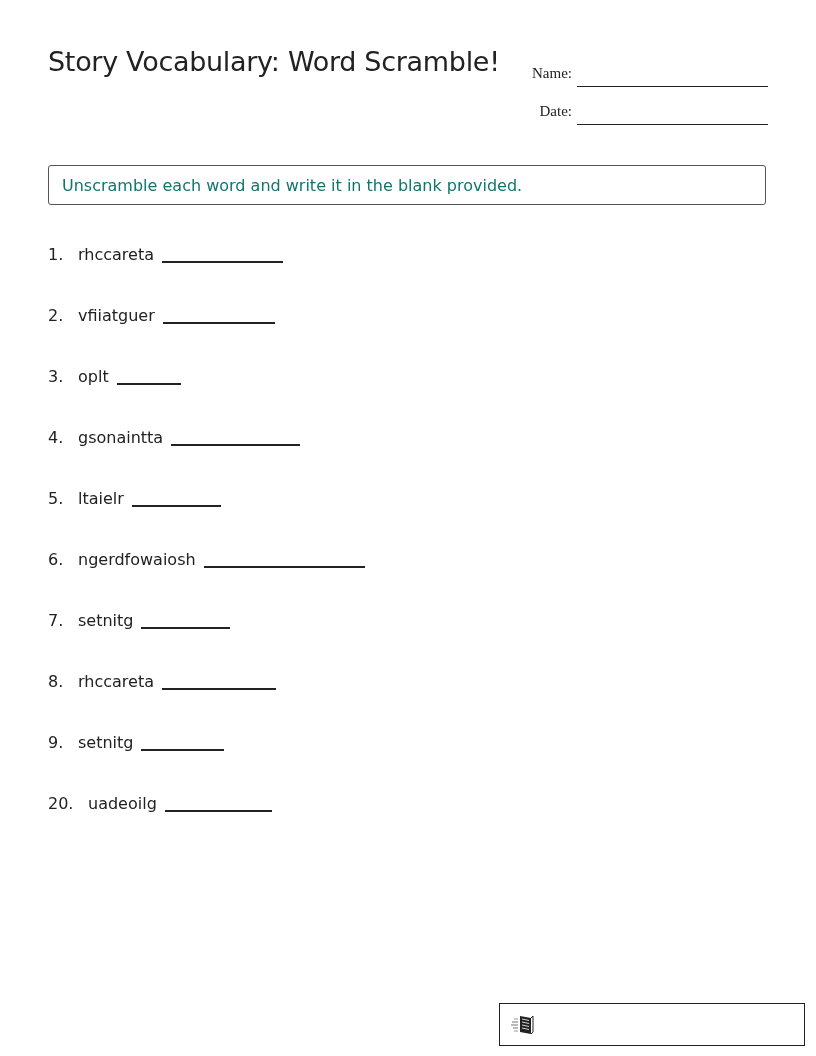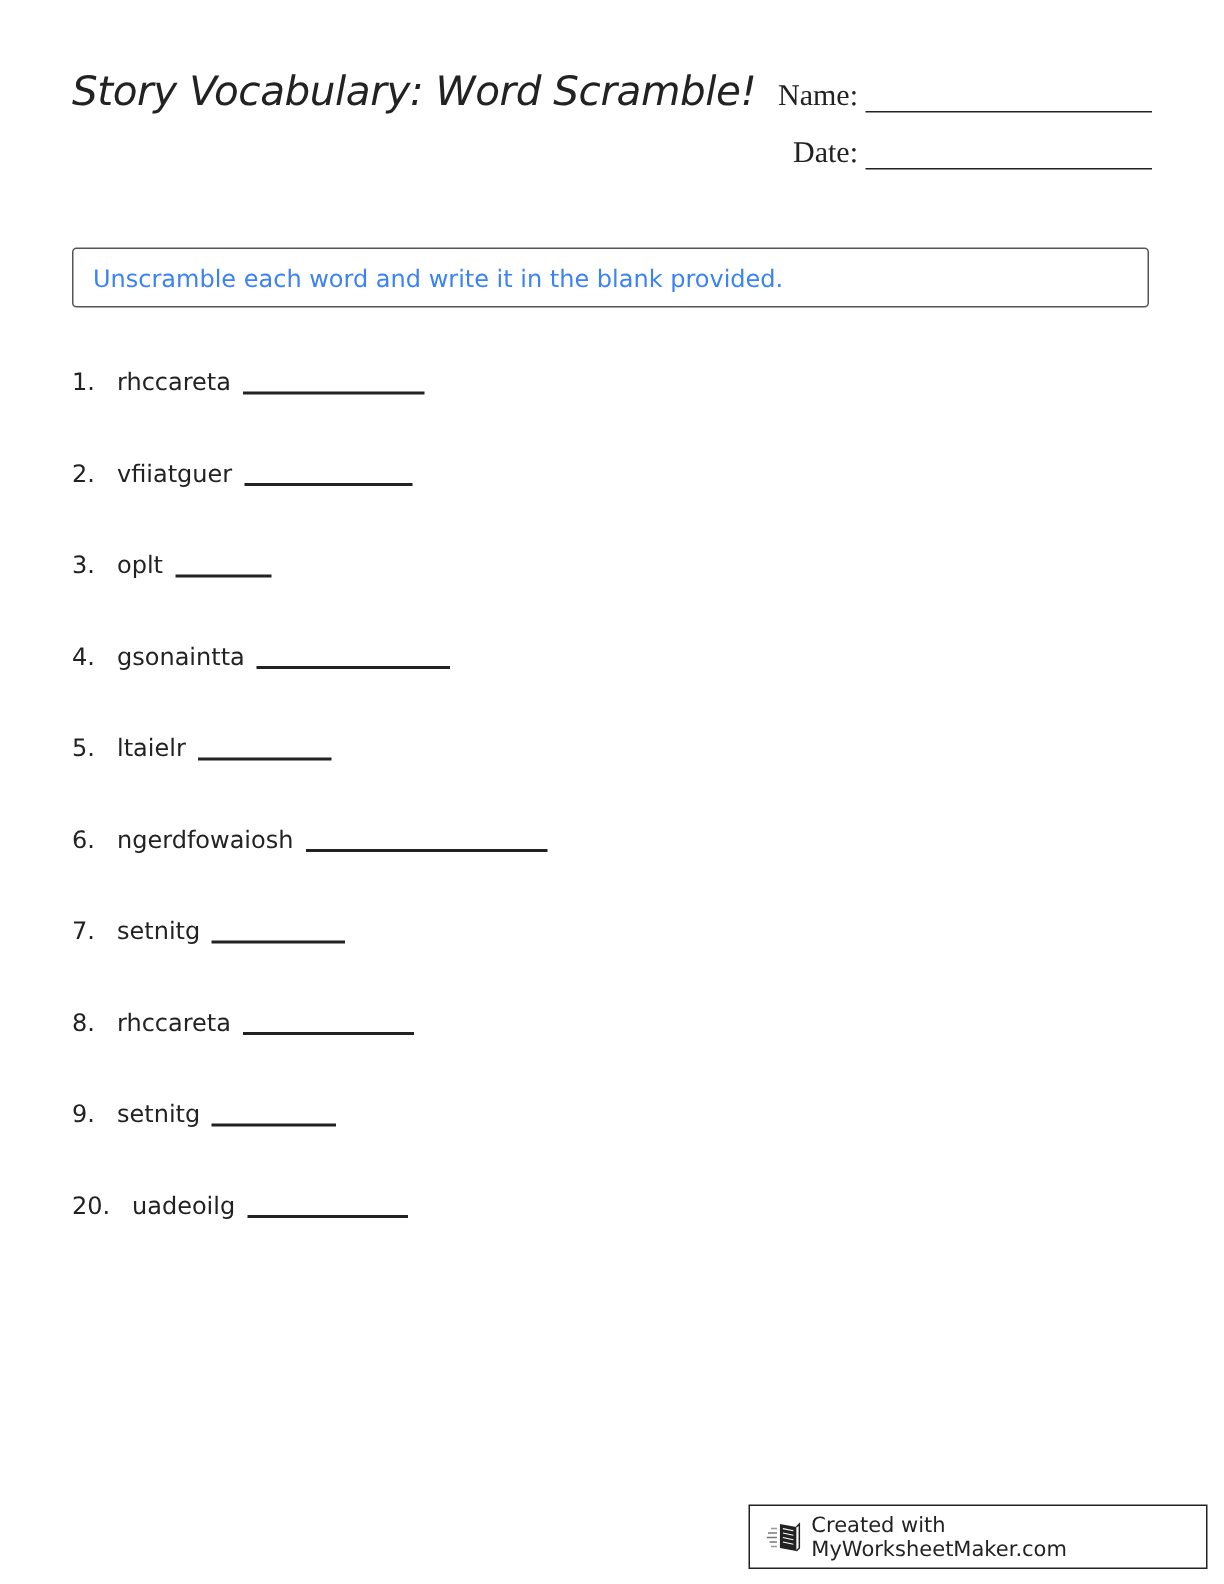--- a/index.html
+++ b/index.html
@@ -3,30 +3,30 @@
   <meta charset="utf-8">
   <style>
     html, body { margin: 0; padding: 0; background: #ffffff; }
     body {
       width: 816px; height: 1056px; position: relative; overflow: hidden;
       font-family: "DejaVu Sans", sans-serif; color: #222;
     }
     .title {
       position: absolute; left: 48px; top: 46px;
       font-size: 27px; font-weight: normal; color: #222; letter-spacing: -0.3px;
-      margin: 0; white-space: nowrap; font-style: italic;
+      margin: 0; white-space: nowrap;
     }
-    .meta-row { position: absolute; font-family: "Liberation Serif", serif; font-size: 20px; color: #222; }
+    .meta-row { position: absolute; font-family: "Liberation Serif", serif; font-size: 15px; color: #222; margin-top: 12px; }
     .meta-label { position: absolute; right: 0; white-space: nowrap; }
     .meta-line { position: absolute; border-bottom: 1px solid #222; }
     .instructions {
       position: absolute; left: 48px; top: 165px; width: 718px; height: 40px;
       border: 1px solid #555; border-radius: 3px; box-sizing: border-box;
       padding: 0 13px; display: flex; align-items: center;
-      font-size: 16px; color: #3b82f6;
+      font-size: 16px; color: #0f766e;
     }
     .item { position: absolute; left: 48px; font-size: 16px; color: #222; white-space: nowrap; display: flex; align-items: baseline; }
     .item .num { display: inline-block; width: 30px; }
     .item .num.wide { width: 40px; }
     .item .word { margin-right: 8px; }
     .item .blank { display: inline-block; border-bottom: 2px solid #222; height: 1px; position: relative; top: 3px; }
     .footer {
       position: absolute; left: 499px; top: 1003px; width: 306px; height: 43px;
       border: 1px solid #222; box-sizing: border-box;
       display: flex; align-items: center; padding-left: 11px;
@@ -107,14 +107,13 @@
   <svg class="logo" viewBox="0 0 24 22">
     <line x1="1" y1="8" x2="7" y2="8" stroke="#777" stroke-width="1"></line>
     <line x1="0" y1="11" x2="7" y2="11" stroke="#777" stroke-width="1"></line>
     <line x1="2" y1="14" x2="7" y2="14" stroke="#777" stroke-width="1"></line>
     <line x1="3" y1="5" x2="7" y2="5" stroke="#999" stroke-width="1"></line>
     <line x1="3" y1="17" x2="7" y2="17" stroke="#999" stroke-width="1"></line>
     <path d="M9 2 L20 4 L20 20 L9 18 Z" fill="#222"></path>
     <path d="M11 5 L18 6.5 M11 8 L18 9.5 M11 11 L18 12.5 M11 14 L18 15.5" stroke="#fff" stroke-width="0.8"></path>
     <path d="M20 4 L22 2 L22 18 L20 20" fill="none" stroke="#222" stroke-width="1"></path>
   </svg>
-  <span>Created with MyWorksheetMaker.com</span>
 </div>
 
 </body></html>

